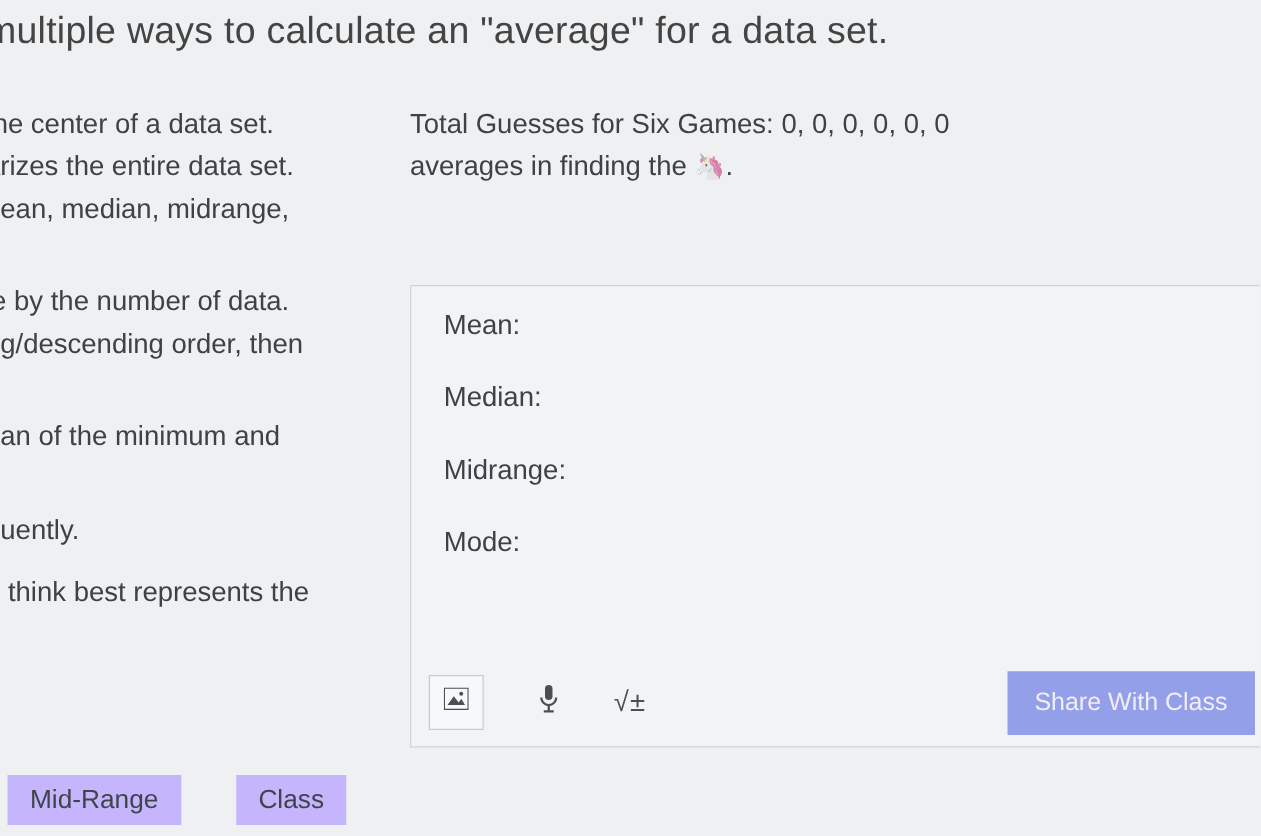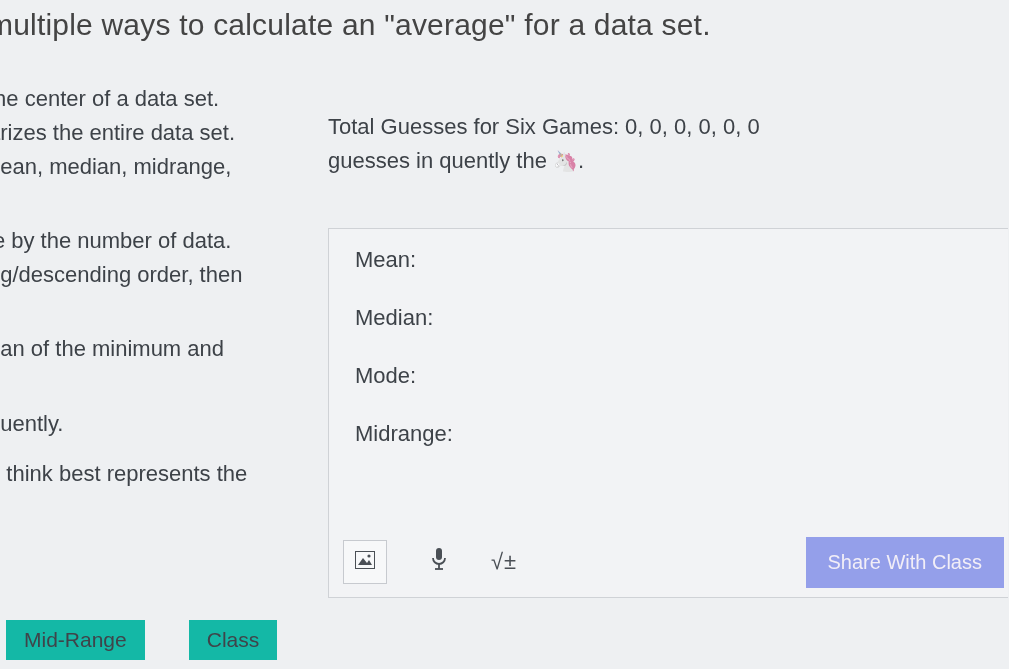--- a/index.html
+++ b/index.html
@@ -39,21 +39,20 @@
   .left-col .block { margin-bottom: 0; }
   .left-col .gap { height: 40px; }
   .right-top {
     position: absolute;
     left: 328px;
     top: 82px;
     width: 660px;
     font-size: 22px;
     line-height: 1.55;
     color: #3d4248;
-    margin-top: 28px;
   }
   .answer-box {
     position: absolute;
     left: 328px;
     top: 200px;
     width: 680px;
     height: 370px;
     background: #f2f3f5;
     border: 1px solid #cfd2d6;
     border-right: none;
@@ -113,21 +112,21 @@
   .bottom-chips {
     position: absolute;
     left: 6px;
     top: 620px;
     display: flex;
     gap: 44px;
     font-size: 21px;
     color: #3f444a;
   }
   .chip {
-    background: #14b8a6;
+    background: #c4b5fd;
     padding: 8px 18px;
     text-align: right;
   }
   .unicorn {
     display: inline-block;
     font-size: 20px;
     opacity: 0.7;
     filter: grayscale(0.2);
   }
 </style>
@@ -149,29 +148,29 @@
     <p class="block">ean of the minimum and</p>
     <div class="gap"></div>
     <p class="block">quently.</p>
     <div style="height:16px"></div>
     <p class="block">u think best represents the</p>
   </div>
 
   <div class="right-top">
     <p>Total Guesses for Six Games: 0, 0, 0, 0, 0, 0</p>
     <p>
-      <span>guesses in quently the </span><span class="unicorn">🦄</span><span>.</span>
+      <span>averages in finding the </span><span class="unicorn">🦄</span><span>.</span>
     </p>
   </div>
 
   <div class="answer-box">
     <div class="field">Mean:</div>
     <div class="field">Median:</div>
+    <div class="field">Midrange:</div>
     <div class="field">Mode:</div>
-    <div class="field">Midrange:</div>
 
     <div class="toolbar">
       <div class="tb-btn">
         <span>
           <svg width="20" height="18" viewBox="0 0 20 18">
               <rect x="0.5" y="0.5" width="19" height="17" fill="none" stroke="#4a4f55"></rect>
               <polygon points="3,14 8,7 12,12 14,9 17,14" fill="#4a4f55"></polygon>
               <circle cx="14" cy="5" r="1.6" fill="#4a4f55"></circle>
             </svg>
         </span>

